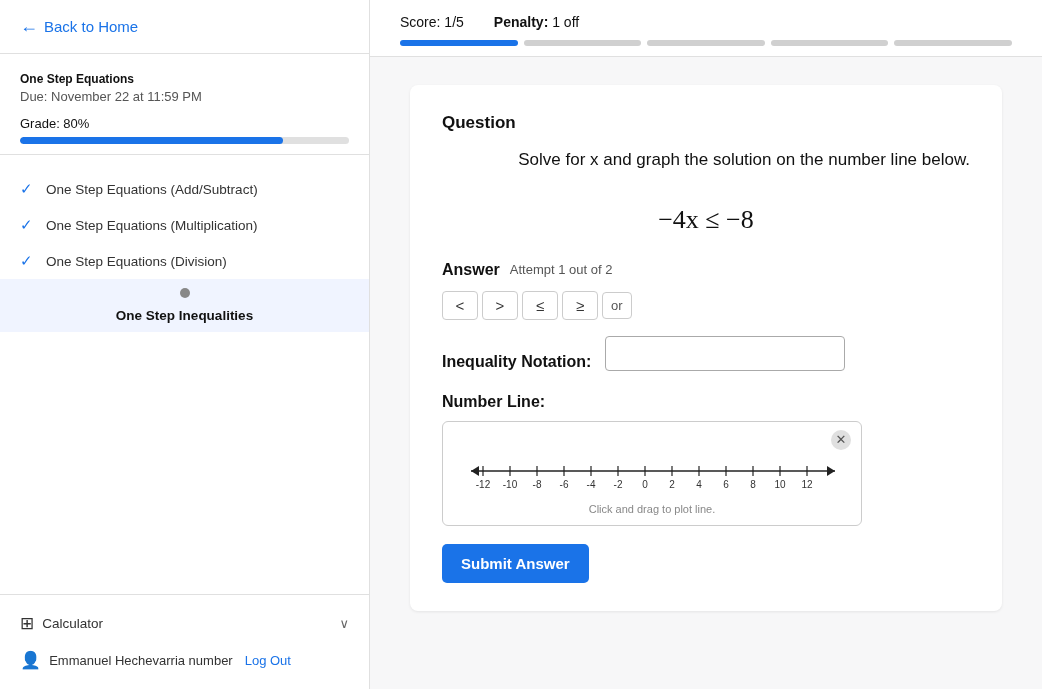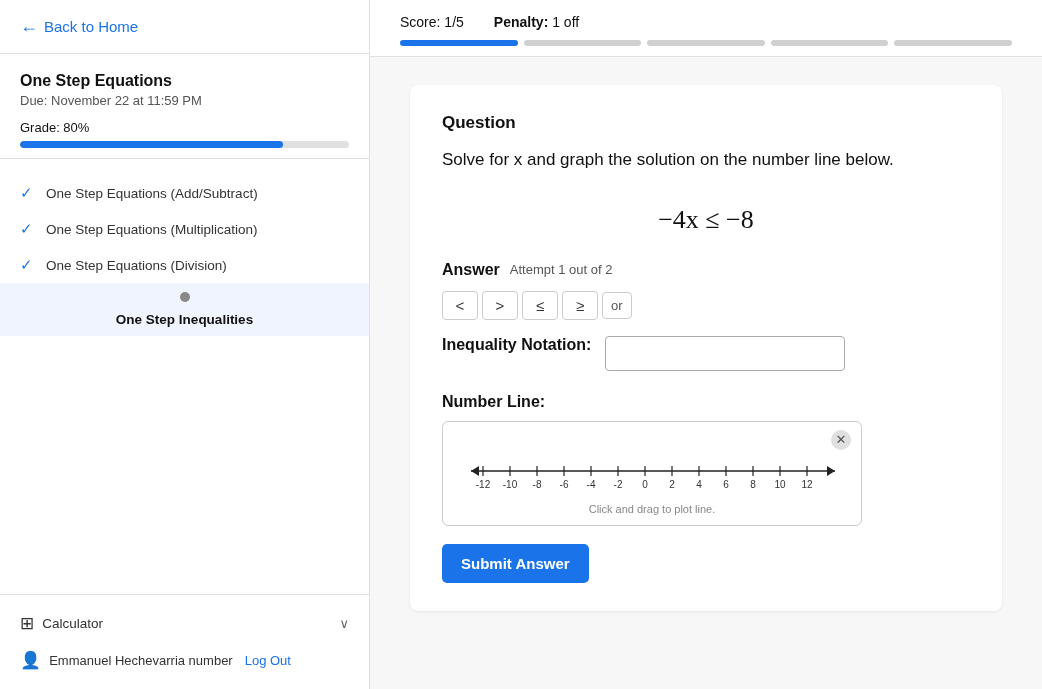--- a/index.html
+++ b/index.html
@@ -40,21 +40,21 @@
       font-size: 18px;
       color: #1a73e8;
     }
 
     .sidebar-info {
       padding: 18px 20px 10px 20px;
       border-bottom: 1px solid #e0e0e0;
     }
     .assignment-title {
       font-weight: 700;
-      font-size: 16px;
+      font-size: 12px;
       color: #111;
       margin-bottom: 3px;
     }
     .due-date {
       font-size: 13px;
       color: #555;
       margin-bottom: 12px;
     }
     .grade-label {
       font-size: 13px;
@@ -219,20 +219,21 @@
       font-size: 17px;
       color: #111;
       margin-bottom: 14px;
     }
 
     .question-text {
       font-size: 17px;
       color: #111;
       margin-bottom: 32px;
       line-height: 1.5;
+      text-align: right;
     }
 
     .equation-display {
       font-size: 26px;
       text-align: center;
       margin: 18px 0 26px 0;
       color: #111;
       font-family: 'Times New Roman', serif;
     }
 
@@ -276,21 +277,21 @@
       font-size: 13px;
       color: #555;
       border: 1px solid #ccc;
       border-radius: 4px;
       padding: 5px 8px;
       background: #fff;
     }
 
     .notation-row {
       display: flex;
-      align-items: flex-start;
+      align-items: flex-end;
       gap: 14px;
       margin-bottom: 22px;
     }
     .notation-label {
       font-weight: 700;
       font-size: 16px;
       color: #111;
       white-space: nowrap;
     }
     .notation-input {

